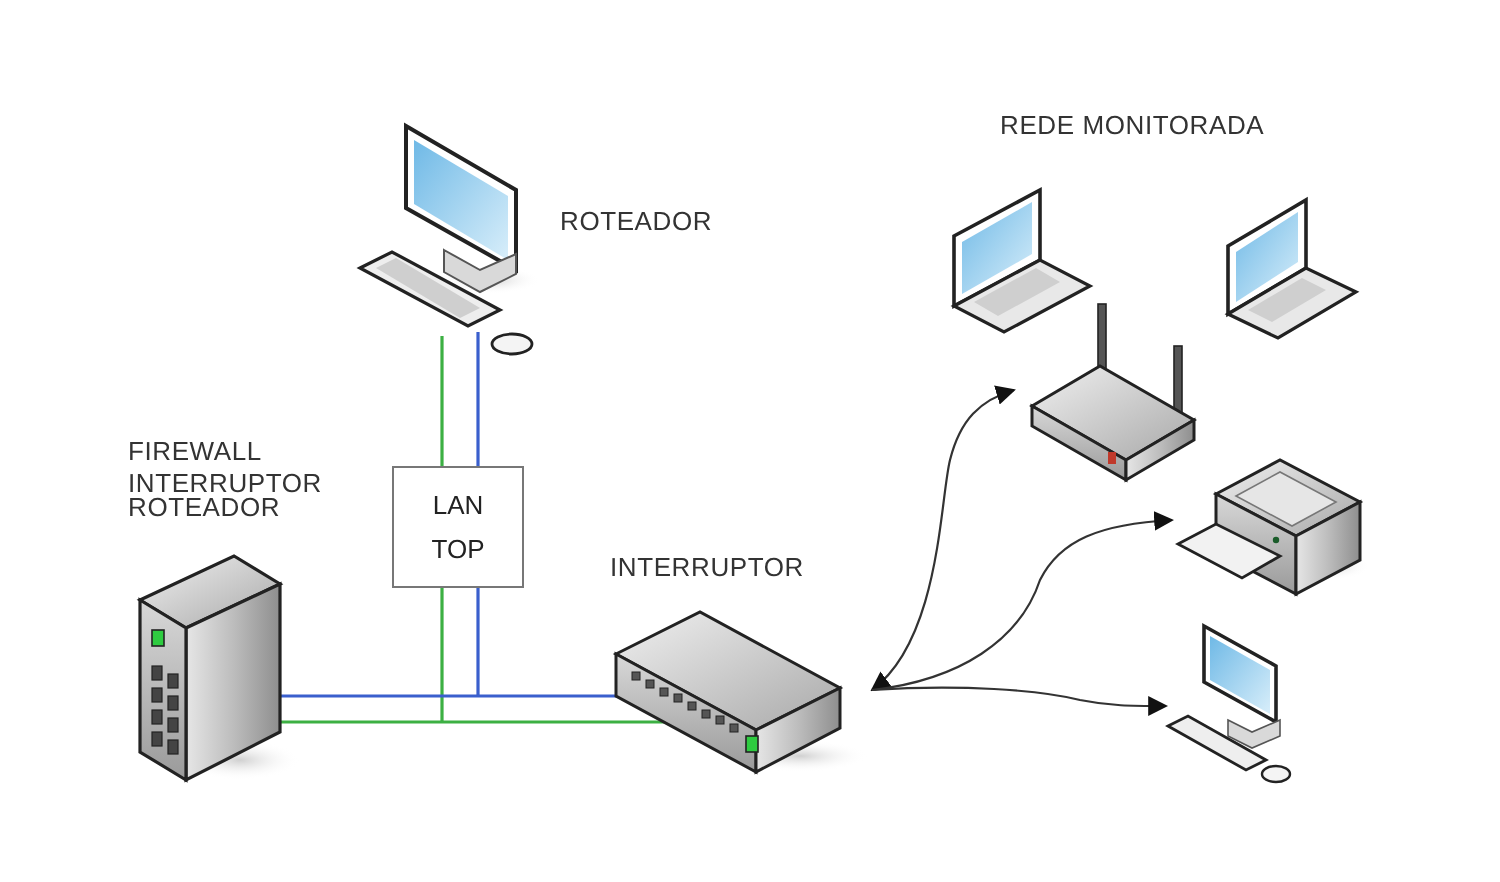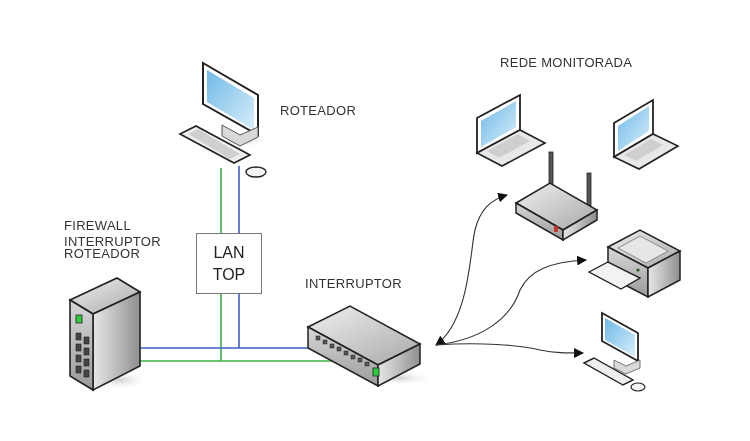--- a/index.html
+++ b/index.html
@@ -1,20 +1,20 @@
 <!DOCTYPE html>
 <html><head>
 <meta charset="utf-8">
 <style>
   html, body { margin:0; padding:0; background:#ffffff; }
   body { width:750px; height:441px; position:relative; overflow:hidden; font-family:"Liberation Sans", "DejaVu Sans", sans-serif; }
   #canvas { position:absolute; left:0; top:0; }
   .lbl { position:absolute; color:#333; font-size:13px; letter-spacing:0.3px; line-height:19px; white-space:nowrap; }
   .lantop { position:absolute; left:196px; top:233px; width:66px; height:61px; border:1px solid #777; background:#fff; box-sizing:border-box;
-            display:flex; flex-direction:column; align-items:center; justify-content:center; font-size:16px; color:#222; line-height:22px; }
+            display:flex; flex-direction:column; align-items:center; justify-content:center; font-size:13px; color:#222; line-height:22px; }
 </style>
 </head>
 <body>
 
 <svg id="canvas" width="750" height="441" viewBox="0 0 750 441">
   <defs>
     <linearGradient id="gScreen" x1="0" y1="0" x2="1" y2="1">
       <stop offset="0" stop-color="#6fb9e6"></stop>
         <stop offset="1" stop-color="#d8eefa"></stop>
     </linearGradient>

